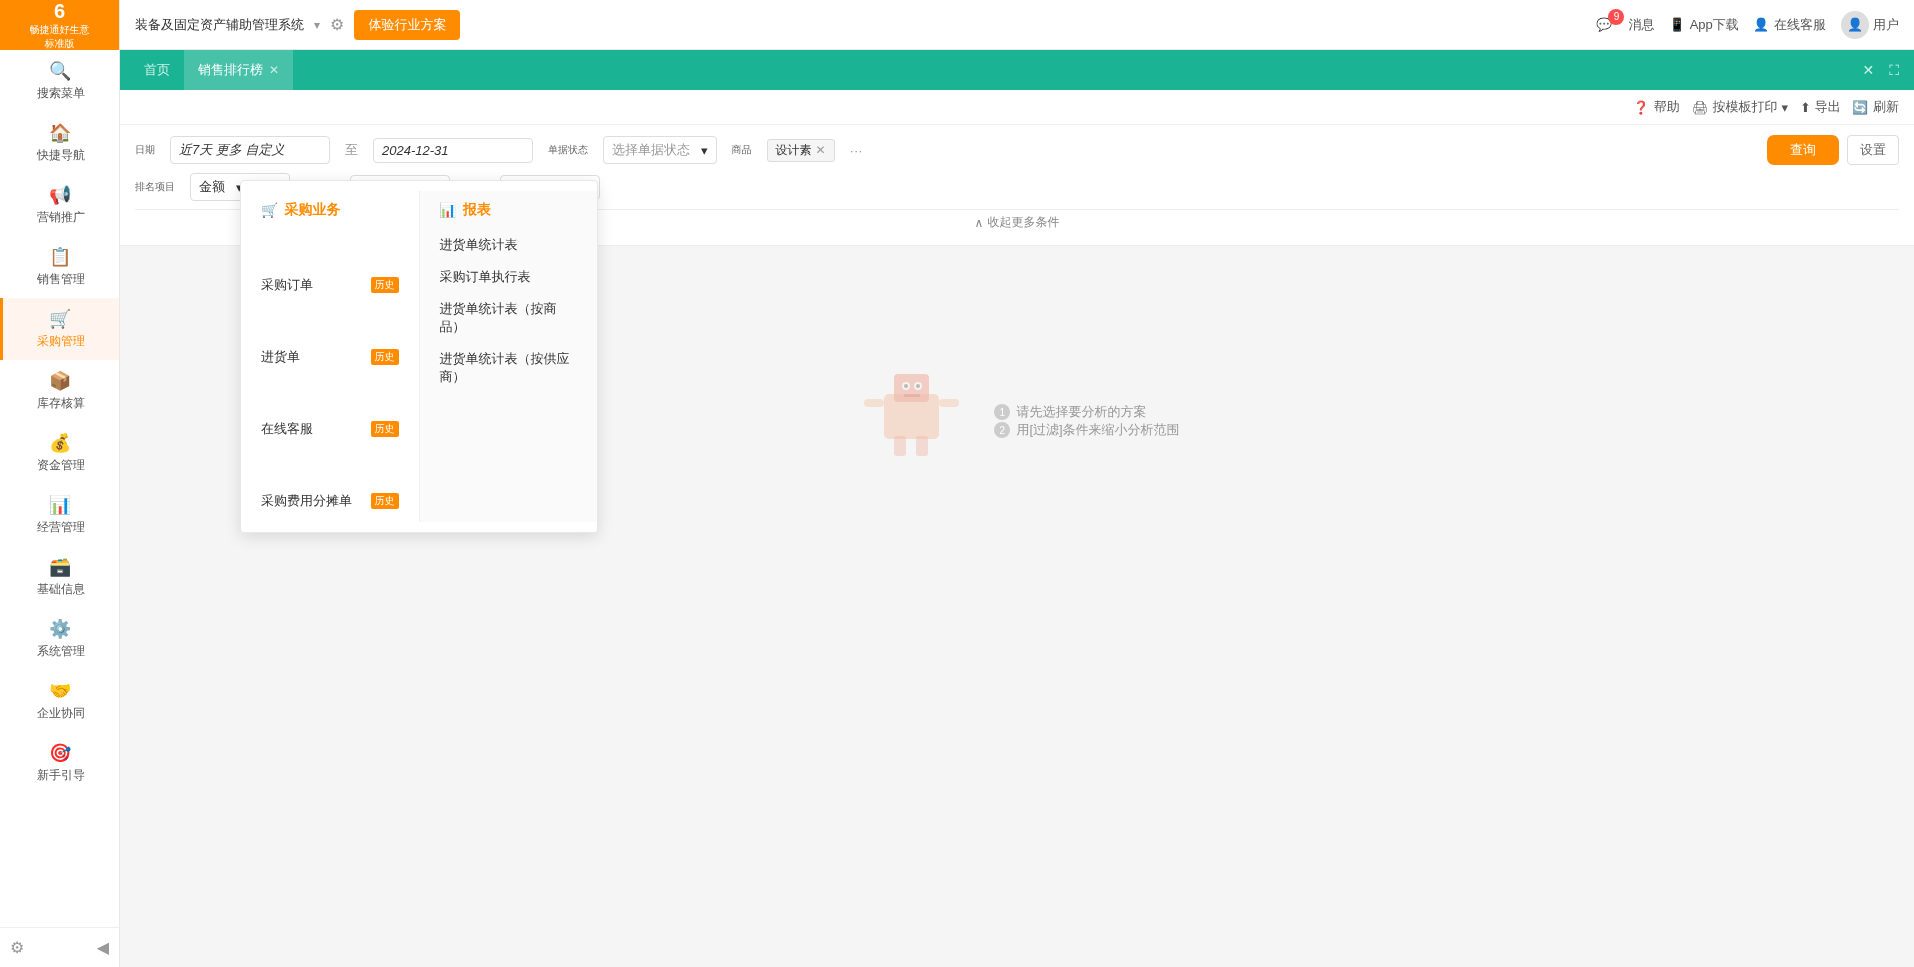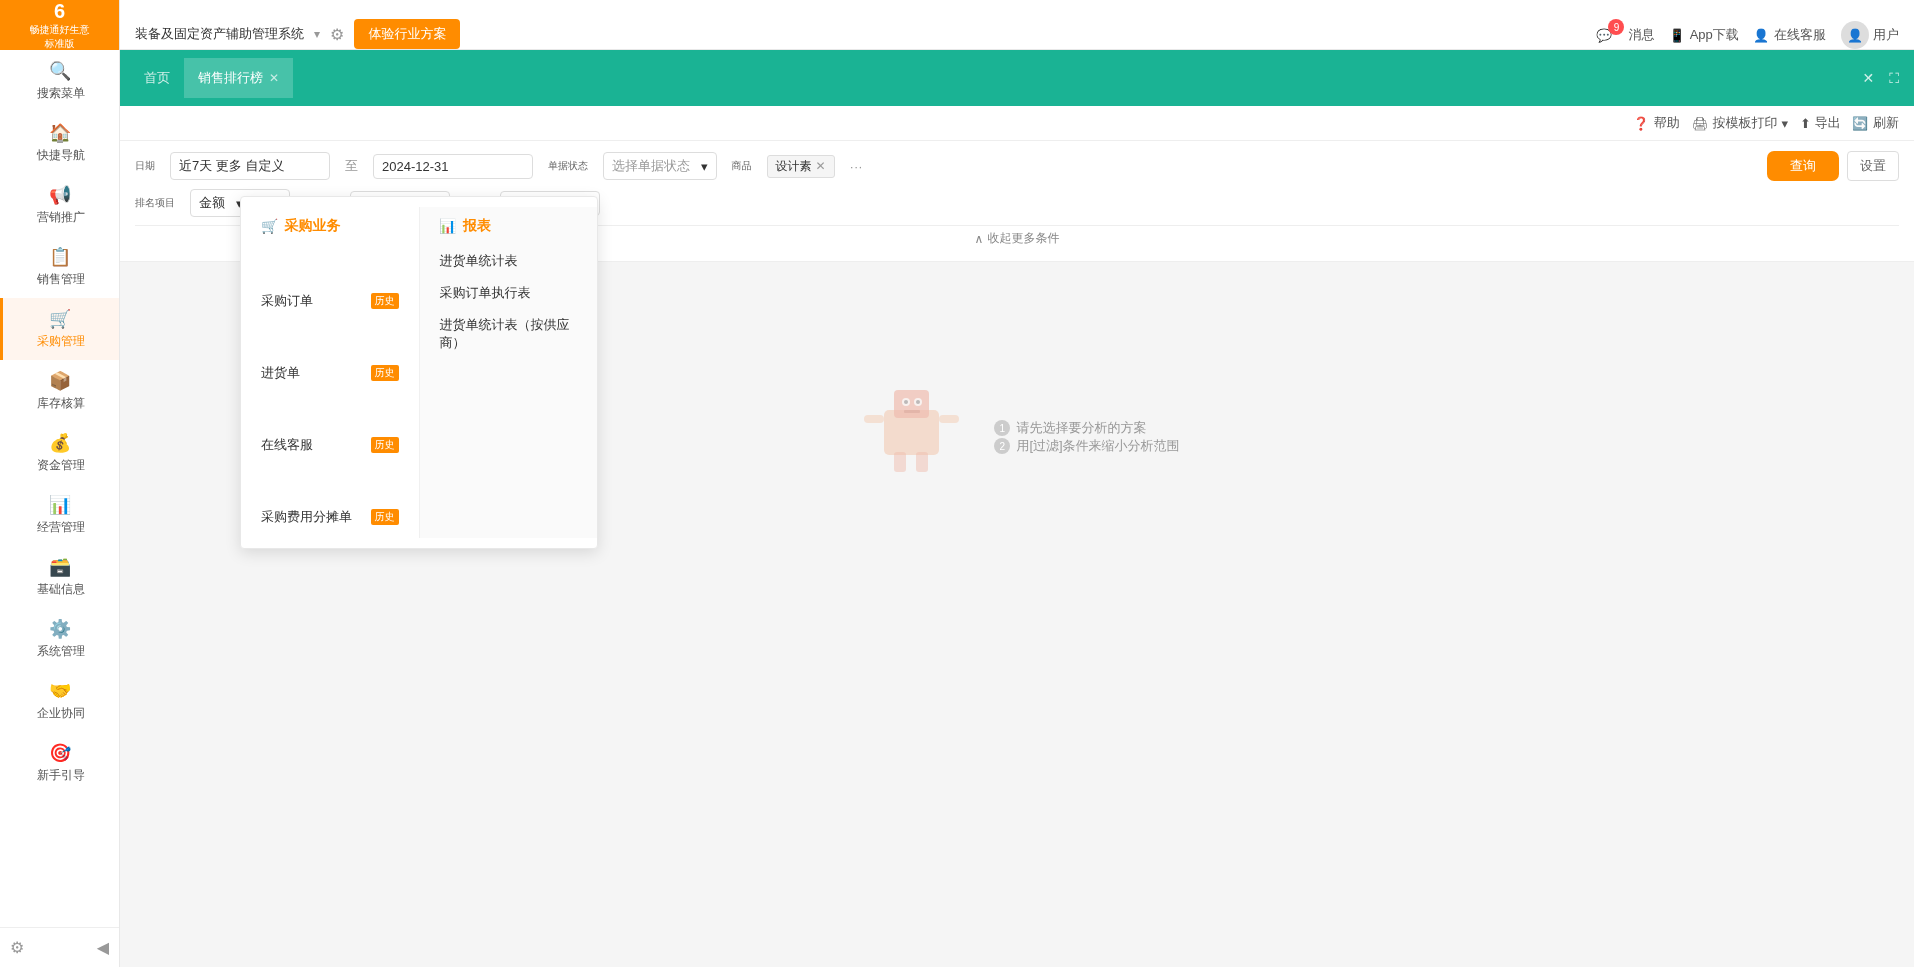--- a/index.html
+++ b/index.html
@@ -62,21 +62,21 @@
       height: 100vh;
       overflow: hidden;
     }
 
     
     .topbar {
       height: 50px;
       background: #fff;
       border-bottom: 1px solid #e8e8e8;
       display: flex;
-      align-items: flex-end;
+      align-items: center;
       padding: 0 15px;
       justify-content: space-between;
     }
     .topbar-left { display: flex; align-items: center; gap: 10px; }
     .topbar-title { font-size: 13px; color: #333; }
     .topbar-arrow { color: #999; font-size: 12px; }
     .topbar-gear { color: #999; font-size: 16px; cursor: pointer; }
     .topbar-industry-btn {
       background: #ff8c00;
       color: white;
@@ -109,21 +109,21 @@
       border-radius: 50%;
       background: #ddd;
       display: flex;
       align-items: center;
       justify-content: center;
       color: #888;
     }
 
     
     .tabbar {
-      height: 56px;
+      height: 40px;
       background: #1ab394;
       display: flex;
       align-items: center;
       padding: 0 10px;
       position: relative;
       text-align: right;
     }
     .tab-item {
       padding: 0 14px;
       height: 40px;
@@ -177,20 +177,21 @@
     }
     .filter-row:last-child { margin-bottom: 0; }
     .filter-label { color: #666; white-space: nowrap; font-size: 10px; }
     .filter-input {
       border: 1px solid #ddd;
       border-radius: 4px;
       padding: 4px 8px;
       font-size: 13px;
       color: #333;
       min-width: 160px;
+      font-style: italic;
     }
     .filter-select {
       border: 1px solid #ddd;
       border-radius: 4px;
       padding: 4px 8px;
       font-size: 13px;
       color: #333;
       display: flex;
       align-items: center;
       gap: 11px;
@@ -590,18 +591,19 @@
         </div>
       </div>
 
       <div class="dropdown-col dropdown-col-right">
         <div class="dropdown-col-title">
           <span>📊</span>
           <span>报表</span>
         </div>
         <div class="dropdown-item-right">进货单统计表</div>
         <div class="dropdown-item-right">采购订单执行表</div>
+        <div class="dropdown-item-right">进货单统计表（按商品）</div>
         <div class="dropdown-item-right">进货单统计表（按供应商）</div>
       </div>
     </div>
 
   </div>
 </div>
 
 </body></html>

